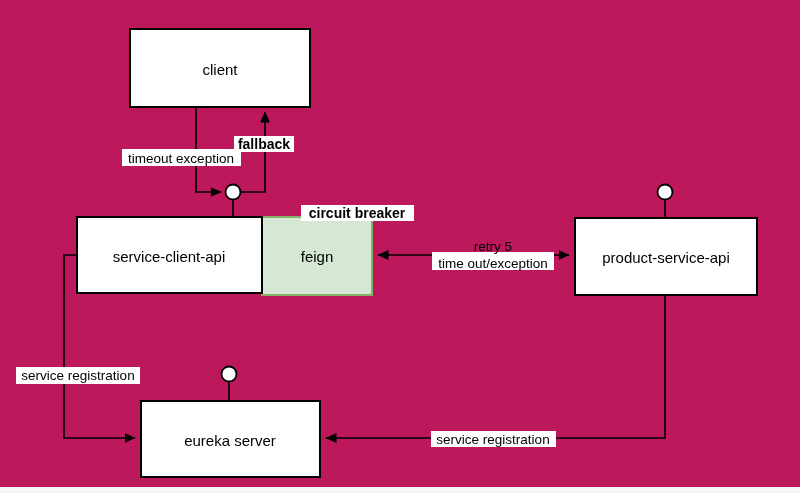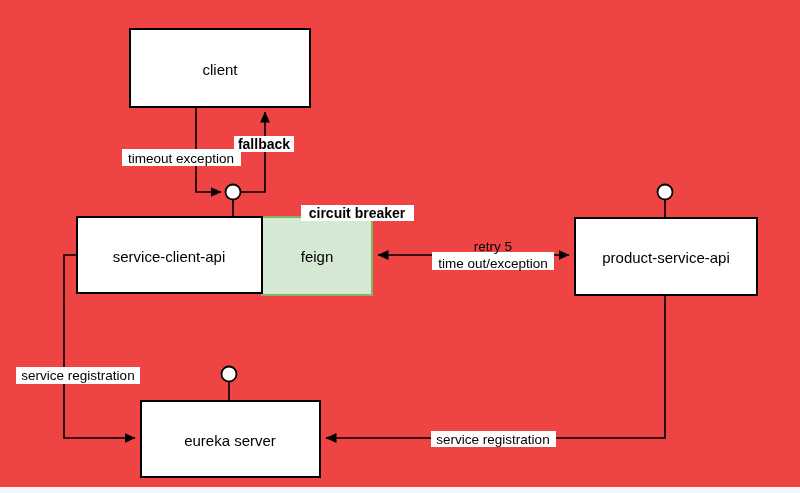--- a/index.html
+++ b/index.html
@@ -5,21 +5,21 @@
   html, body {
     margin: 0;
     padding: 0;
     background: #ffffff;
     font-family: "Liberation Sans", "DejaVu Sans", sans-serif;
   }
   .stage {
     position: relative;
     width: 800px;
     height: 493px;
-    background: #ef4444;
+    background: #be185d;
     overflow: hidden;
   }
   svg text {
     fill: #000000;
     font-family: "Liberation Sans", "DejaVu Sans", sans-serif;
   }
   .node-label { font-size: 15px; }
   .edge-label { font-size: 13.5px; }
   .edge-label-bold { font-size: 14px; font-weight: bold; }
   .edge { stroke: #000000; stroke-width: 1.6; fill: none; }

